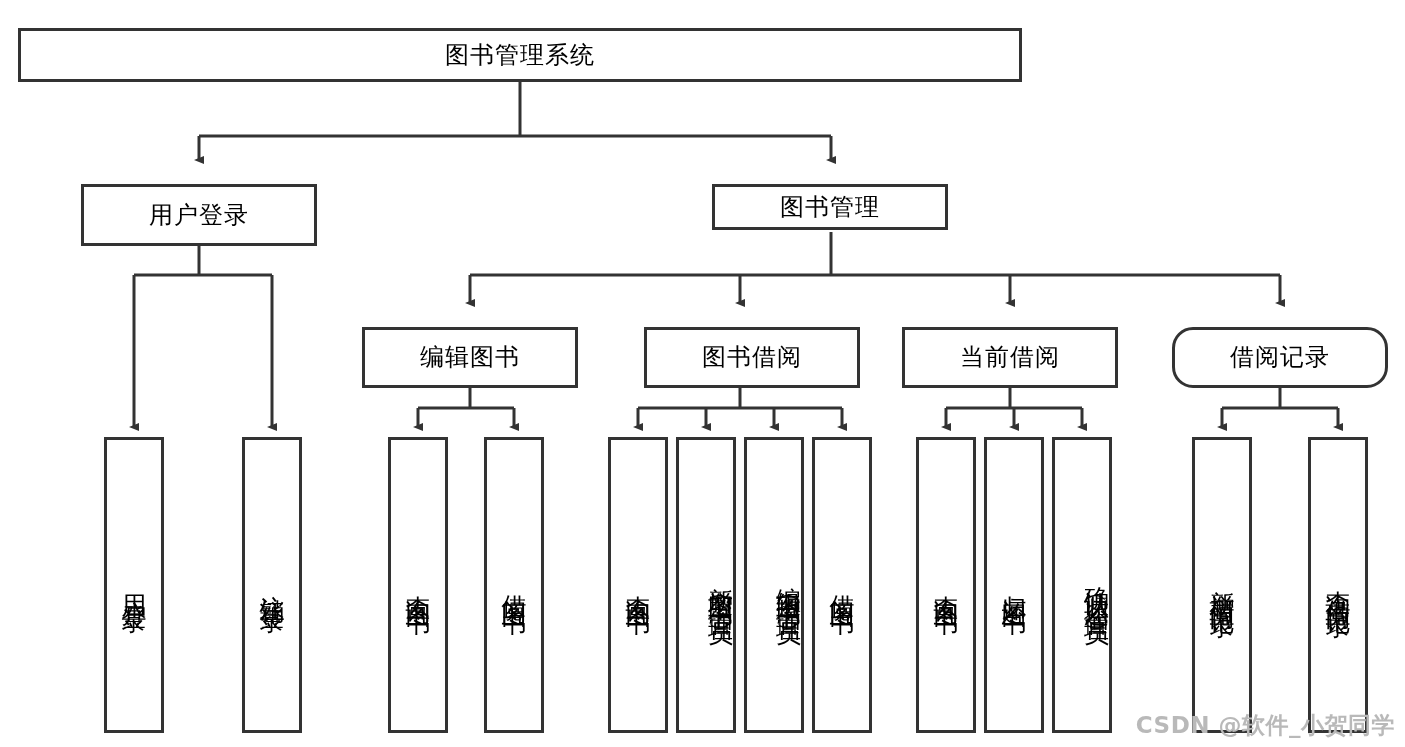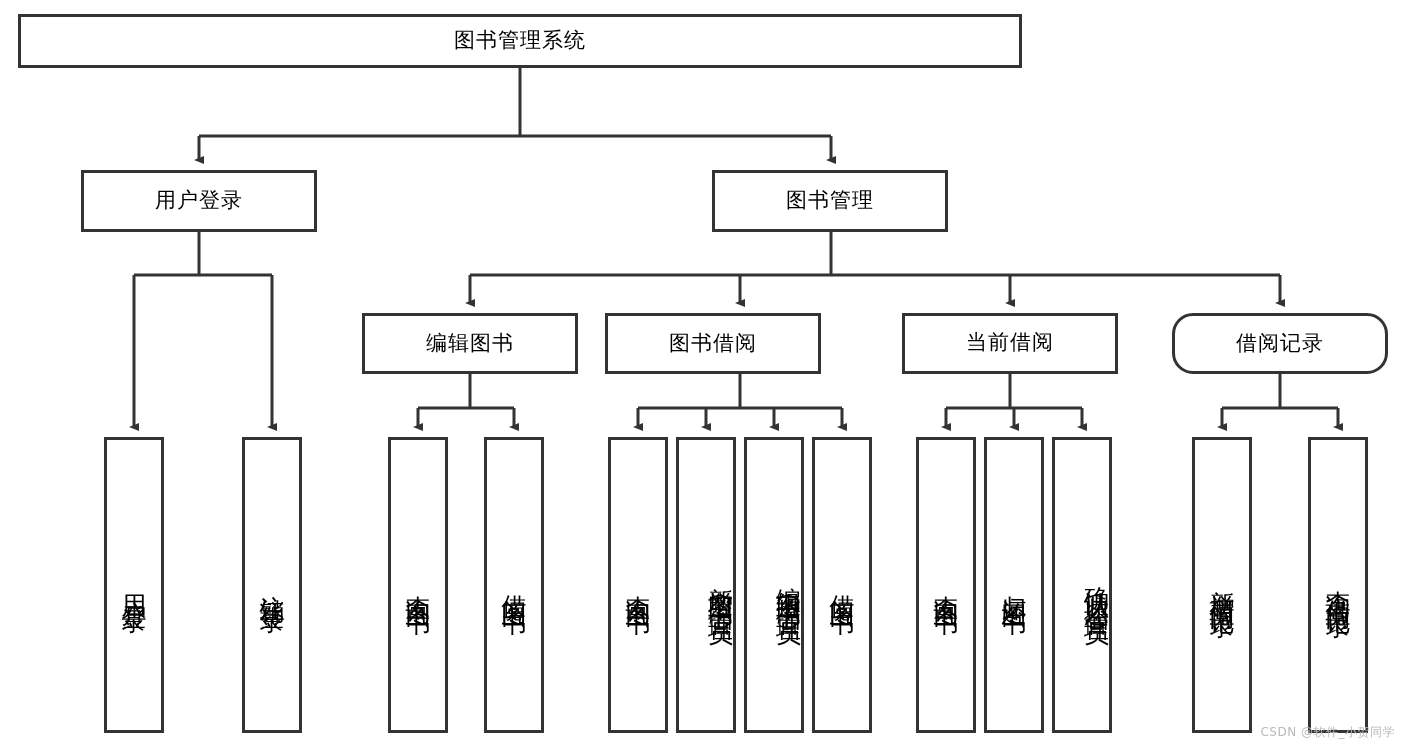--- a/index.html
+++ b/index.html
@@ -28,48 +28,50 @@
     position: absolute;
     box-sizing: border-box;
     border: 3px solid #333333;
     background: #ffffff;
     display: flex;
     align-items: center;
     justify-content: center;
     color: #000000;
   }
   .node-h {
-    font-size: 21px;
+    font-size: 24px;
     line-height: 1.2;
     letter-spacing: 1px;
     white-space: nowrap;
+    margin-top: 14px;
   }
   .node-v {
     writing-mode: vertical-rl;
     text-orientation: upright;
     font-size: 25px;
     letter-spacing: 5px;
     line-height: 1.0;
     align-items: flex-start;
     justify-content: center;
     padding-top: 8px;
     text-align: center;
   }
   .node-v.short {
     align-items: center;
     padding-top: 0;
   }
   .watermark {
     position: absolute;
     right: 10px;
     bottom: 6px;
-    font-size: 12px;
+    font-size: 23px;
     color: #b9b9b9;
     white-space: nowrap;
     letter-spacing: 0.5px;
+    font-weight: bold;
   }
 </style>
 </head>
 <body>
 
 <div id="canvas">
 
   <svg id="diagram-svg" viewBox="0 0 1405 747">
     <defs>
       <marker id="arrow" markerWidth="10" markerHeight="10" refX="4" refY="5" orient="auto" markerUnits="userSpaceOnUse">
@@ -116,25 +118,25 @@
       <path d="M1280,374 L1280,408"></path>
       <path d="M1222,408 L1338,408"></path>
       <path d="M1222,408 L1222,427" marker-end="url(#arrow)"></path>
       <path d="M1338,408 L1338,427" marker-end="url(#arrow)"></path>
     </g>
   </svg>
 
   <div class="node-box node-h" style="left:18px; top:14px; width:1004px; height:54px;">图书管理系统</div>
 
   <div class="node-box node-h" style="left:81px; top:170px; width:236px; height:62px;">用户登录</div>
-  <div class="node-box node-h" style="left:712px; top:170px; width:236px; height:62px;">图书管理</div>
+  <div class="node-box node-h" style="left:712px; top:170px; width:236px; height:46px;">图书管理</div>
 
   <div class="node-box node-h" style="left:362px; top:313px; width:216px; height:61px;">编辑图书</div>
-  <div class="node-box node-h" style="left:605px; top:313px; width:216px; height:61px;">图书借阅</div>
-  <div class="node-box node-h" style="left:902px; top:313px; width:216px; height:61px;font-family:Liberation Mono, monospace;">当前借阅</div>
+  <div class="node-box node-h" style="left:644px; top:313px; width:216px; height:61px;">图书借阅</div>
+  <div class="node-box node-h" style="left:902px; top:313px; width:216px; height:61px;">当前借阅</div>
   <div class="node-box node-h" style="left:1172px; top:313px; width:216px; height:61px;border-radius:21px;">借阅记录</div>
 
   <div class="node-box node-v short" style="left:104px; top:437px; width:60px; height:296px;">用户登录</div>
   <div class="node-box node-v short" style="left:242px; top:437px; width:60px; height:296px;">注销登录</div>
 
   <div class="node-box node-v short" style="left:388px; top:437px; width:60px; height:296px;">查询图书</div>
   <div class="node-box node-v short" style="left:484px; top:437px; width:60px; height:296px;">借阅图书</div>
 
   <div class="node-box node-v short" style="left:608px; top:437px; width:60px; height:296px;">查询图书</div>
   <div class="node-box node-v" style="left:676px; top:437px; width:60px; height:296px;">新增图书（管理员）</div>

